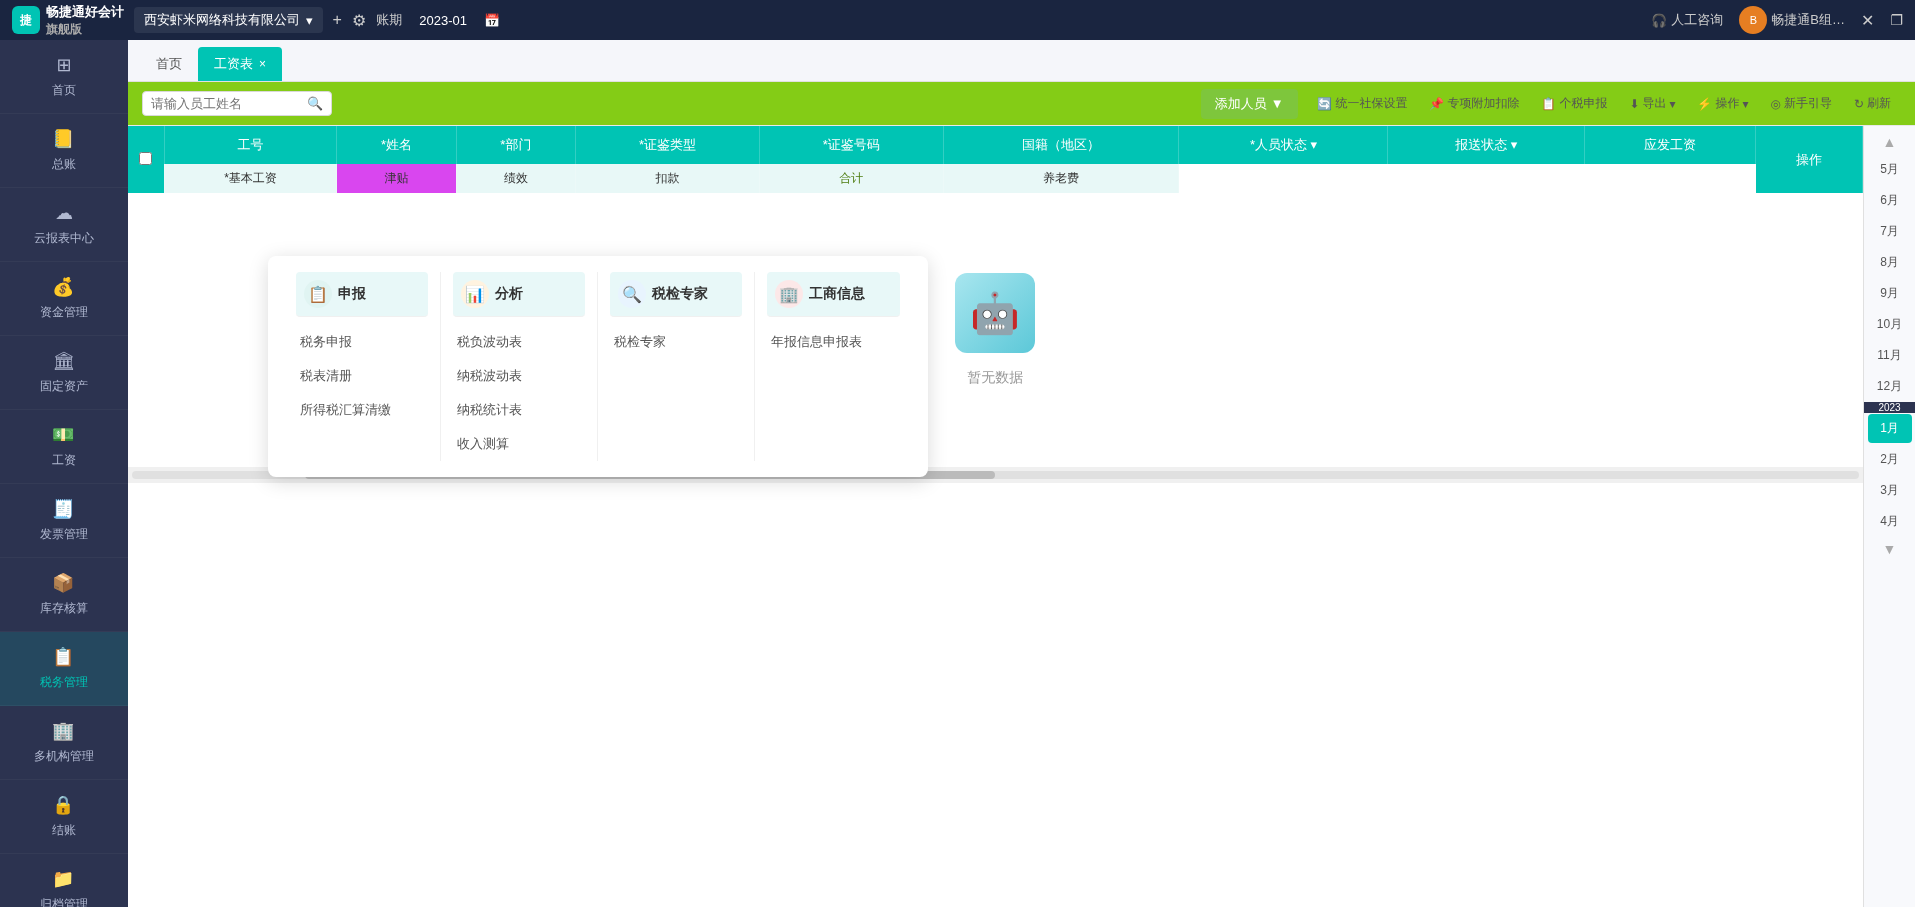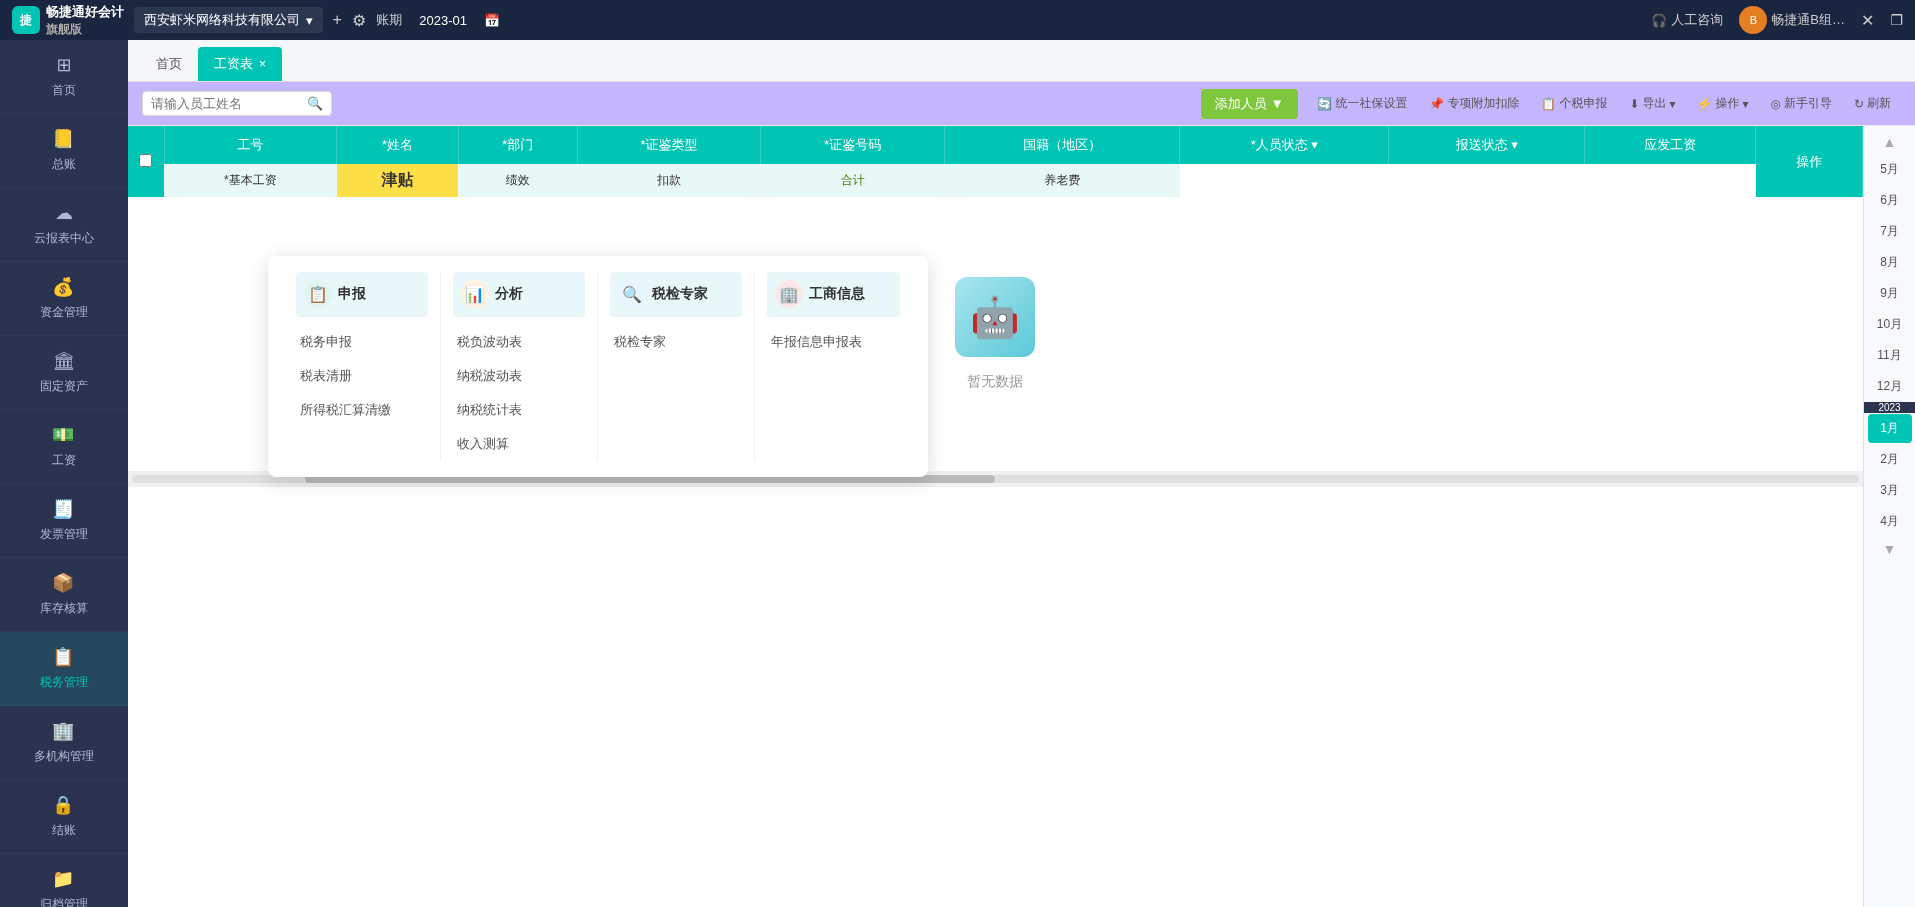--- a/index.html
+++ b/index.html
@@ -90,21 +90,21 @@
     .tab-item.active {
       background: #00c4b4;
       color: #fff;
       display: flex; align-items: center; gap: 6px;
     }
     .tab-close { cursor: pointer; font-size: 12px; }
 
     
     .toolbar {
       height: 44px;
-      background: #c4b5fd;
+      background: #84cc16;
       display: flex; align-items: center;
       padding: 0 14px; gap: 10px;
       border-bottom: 1px solid #e8e8e8;
     }
     .search-box {
       display: flex; align-items: center;
       border: 1px solid #d9d9d9; border-radius: 4px;
       padding: 4px 8px; gap: 6px; background: #fff;
     }
     .search-input { border: none; outline: none; font-size: 13px; width: 150px; color: #666; }
@@ -386,21 +386,21 @@
               <th>*证鉴类型</th>
               <th>*证鉴号码</th>
               <th>国籍（地区）</th>
               <th>*人员状态 ▾</th>
               <th>报送状态 ▾</th>
               <th colspan="6">应发工资</th>
               <th rowspan="2">操作</th>
             </tr>
             <tr style="background:#e8f8f7;">
               <th style="background:#e8f8f7;color:#333;font-size:12px;padding:6px 8px;">*基本工资</th>
-              <th style="background:#fde047;color:#333;font-size:16px;padding:6px 8px;font-weight:bold;">津贴</th>
+              <th style="background:#d946ef;color:#333;font-size:12px;padding:6px 8px;">津贴</th>
               <th style="background:#e8f8f7;color:#333;font-size:12px;padding:6px 8px;">绩效</th>
               <th style="background:#e8f8f7;color:#333;font-size:12px;padding:6px 8px;">扣款</th>
               <th style="background:#e8f8f7;color:#4d7c0f;font-size:12px;padding:6px 8px;">合计</th>
               <th style="background:#e8f8f7;color:#333;font-size:12px;padding:6px 8px;">养老费</th>
             </tr>
           </thead>
           <tbody>
             <tr>
               <td colspan="16">
                 <div class="empty-state">

